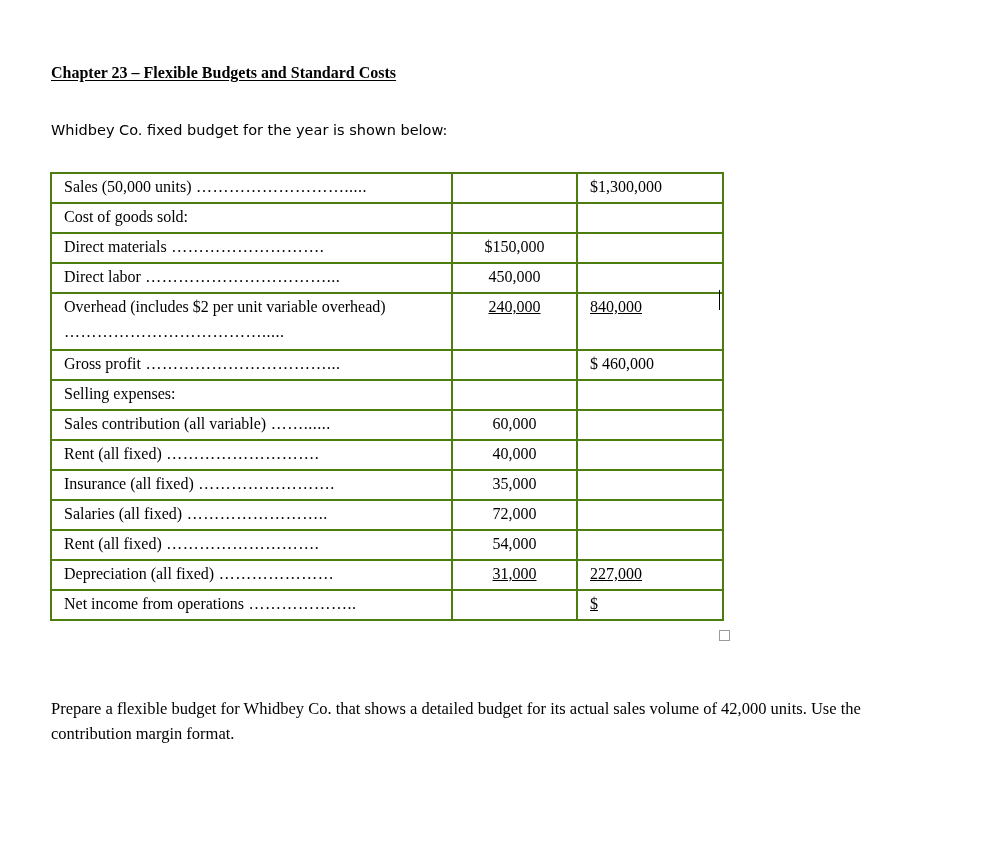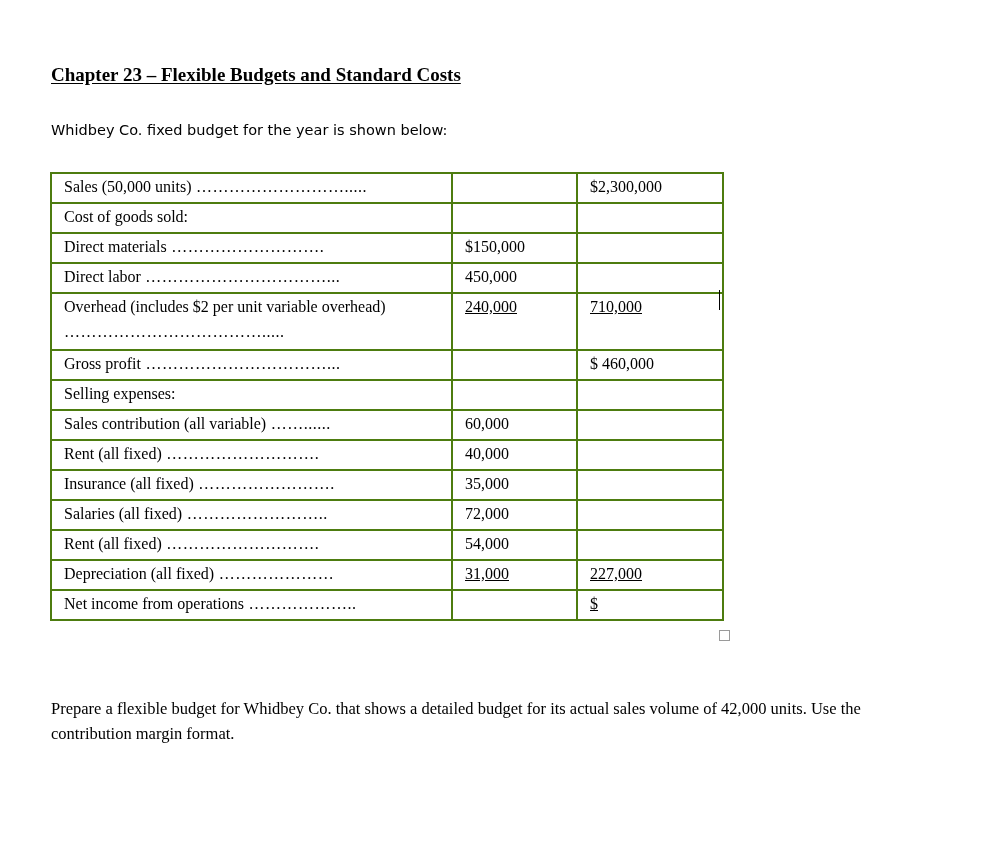--- a/index.html
+++ b/index.html
@@ -1,36 +1,36 @@
 <!DOCTYPE html>
 <html><head>
 <meta charset="utf-8">
 <style>
   html, body { margin:0; padding:0; background:#ffffff; }
   body { width:995px; height:845px; position:relative; overflow:hidden; color:#000; }
   .title {
     position:absolute; left:51px; top:64px;
-    font-family:"Liberation Serif", serif; font-weight:bold; font-size:19px;
+    font-family:"Liberation Serif", serif; font-weight:bold; font-size:16px;
     text-decoration:underline; text-underline-offset:2px; white-space:nowrap;
   }
   .intro {
     position:absolute; left:51px; top:122px;
     font-family:"DejaVu Sans", sans-serif; font-size:14.5px; white-space:nowrap;
   }
   table.budget {
     position:absolute; left:50px; top:172px;
     border-collapse:collapse;
     font-family:"Liberation Serif", serif; font-size:16px;
   }
   table.budget td {
     border:2px solid #4d7c0f; padding:0 12px; vertical-align:top; height:28px;
     line-height:26px; white-space:nowrap;
   }
   table.budget td.c0 { width:375px; }
-  table.budget td.c1 { width:99px; }
+  table.budget td.c1 { width:99px;text-align:center; }
   table.budget td.c2 { width:120px; }
   td.tall { height:55px !important; line-height:25px !important; white-space:normal !important; }
   .ul { text-decoration:underline; }
   .dots { letter-spacing:0.5px; }
   .cursorbar { position:absolute; left:719px; top:290px; width:1px; height:20px; background:#000; }
   .handle { position:absolute; left:719px; top:630px; width:9px; height:9px; border:1px solid #9a9a9a; background:#fff; }
   .task {
     position:absolute; left:51px; top:696px; width:880px;
     font-family:"Liberation Serif", serif; font-size:16.5px; line-height:25px;
   }
@@ -39,41 +39,41 @@
 <body>
 
 <div class="title">Chapter 23 – Flexible Budgets and Standard Costs</div>
 <div class="intro">Whidbey Co. fixed budget for the year is shown below:</div>
 
 <table class="budget">
   <tbody>
       <tr>
     <td class="c0"><span>Sales (50,000 units)</span><span class="dots"> ……………………….....</span></td>
     <td class="c1"></td>
-    <td class="c2">$2,300,000</td>
+    <td class="c2">$1,300,000</td>
   </tr>
   <tr>
     <td class="c0"><span>Cost of goods sold:</span></td>
     <td class="c1"></td>
     <td class="c2"></td>
   </tr>
   <tr>
     <td class="c0"><span>Direct materials</span><span class="dots"> ……………………….</span></td>
     <td class="c1">$150,000</td>
     <td class="c2"></td>
   </tr>
   <tr>
     <td class="c0"><span>Direct labor</span><span class="dots"> ……………………………...</span></td>
     <td class="c1">450,000</td>
     <td class="c2"></td>
   </tr>
   <tr>
     <td class="c0 tall"><span>Overhead (includes $2 per unit variable overhead)</span><span class="dots"> ……………………………….....</span></td>
     <td class="c1 tall"><span class="ul">240,000</span></td>
-    <td class="c2 tall"><span class="ul">710,000</span></td>
+    <td class="c2 tall"><span class="ul">840,000</span></td>
   </tr>
   <tr>
     <td class="c0"><span>Gross profit</span><span class="dots"> ……………………………...</span></td>
     <td class="c1"></td>
     <td class="c2">$ 460,000</td>
   </tr>
   <tr>
     <td class="c0"><span>Selling expenses:</span></td>
     <td class="c1"></td>
     <td class="c2"></td>

